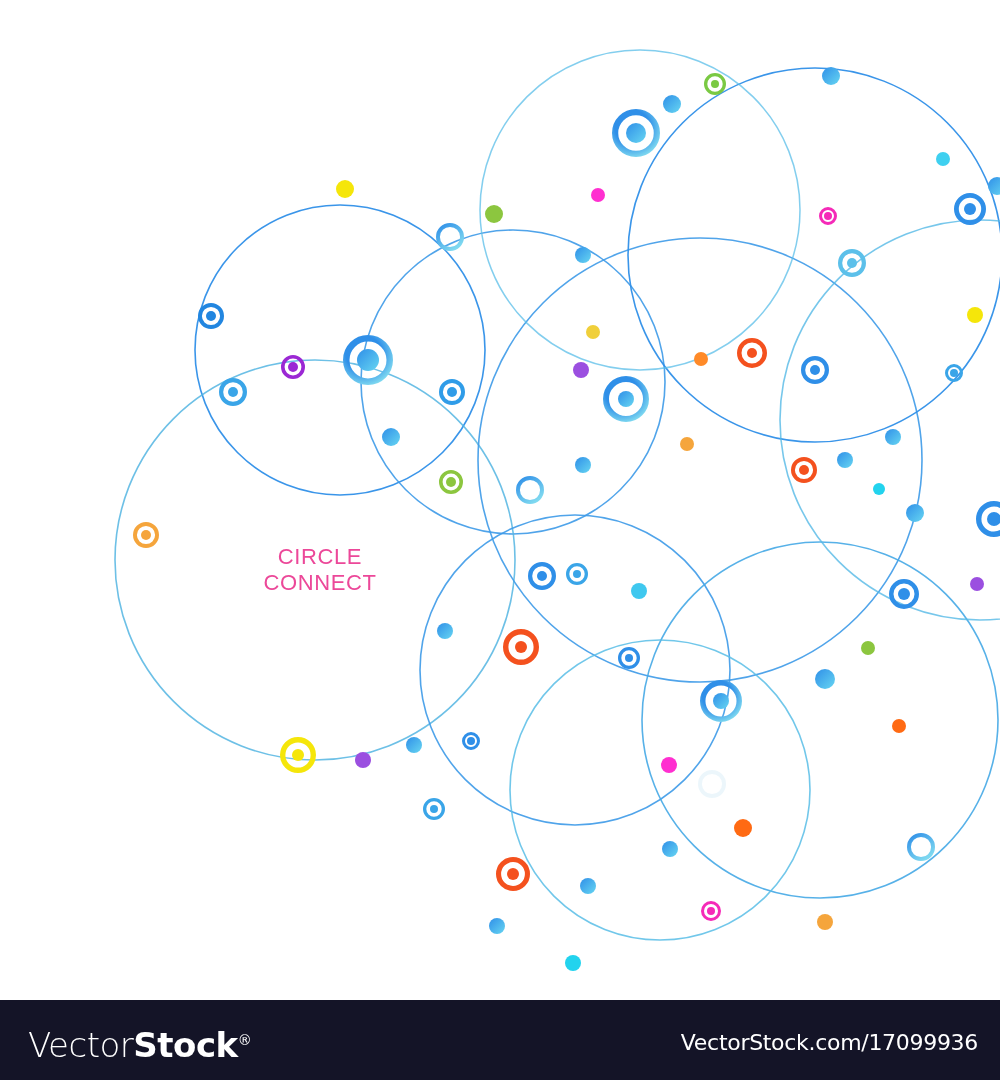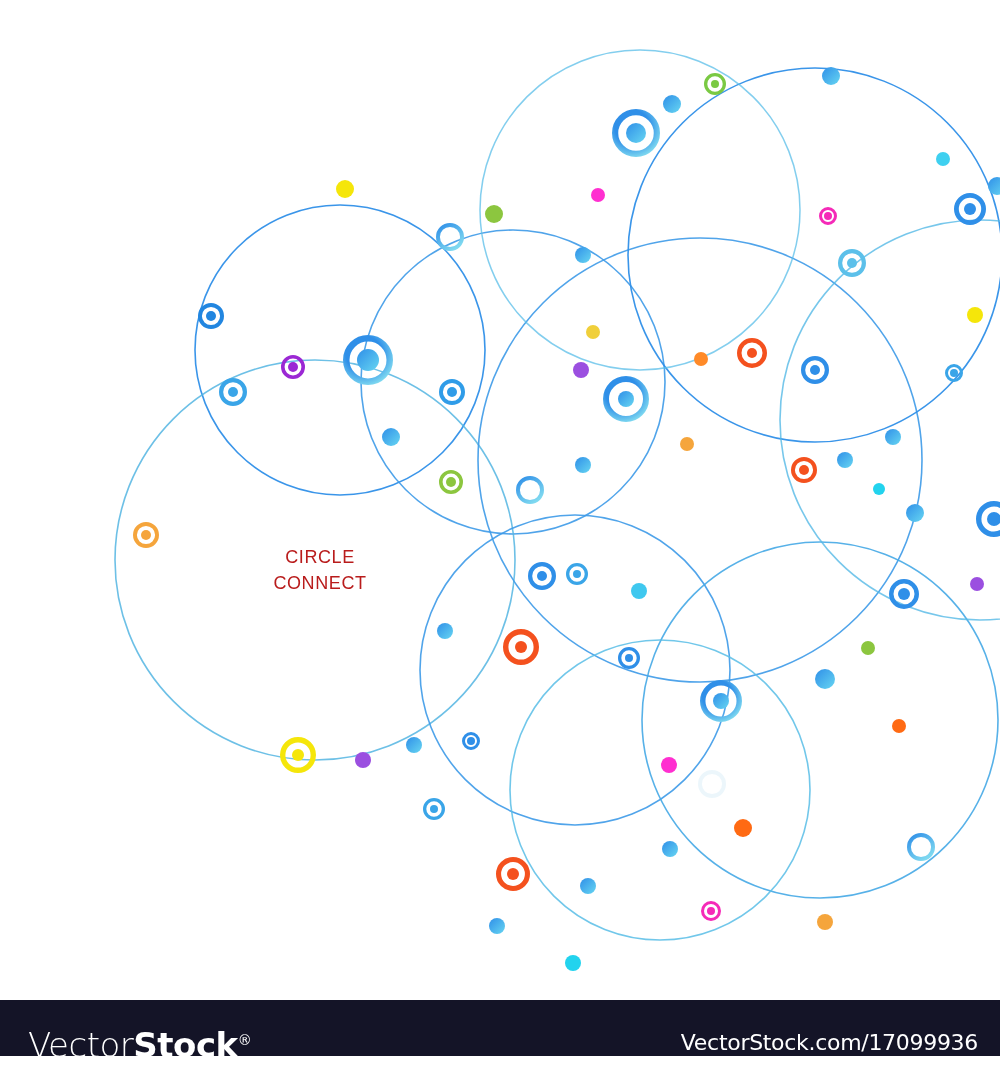--- a/index.html
+++ b/index.html
@@ -28,34 +28,34 @@
     width: 1000px;
     height: 1000px;
     display: block;
   }
   #caption {
     position: absolute;
     left: 210px;
     top: 544px;
     width: 220px;
     text-align: center;
-    color: #b91c1c;
-    font-size: 18px;
+    color: #ec4899;
+    font-size: 22px;
     line-height: 26px;
     letter-spacing: 0.6px;
     font-family: "Liberation Sans", sans-serif;
     white-space: pre-line;
     user-select: none;
   }
   #watermark-bar {
     position: absolute;
     left: 0;
     top: 1000px;
     width: 1000px;
-    height: 56px;
+    height: 81px;
     background: #141427;
     overflow: hidden;
   }
   #wm-logo {
     position: absolute;
     left: 28px;
     top: 20px;
     color: #ffffff;
     font-size: 34px;
     line-height: 40px;

